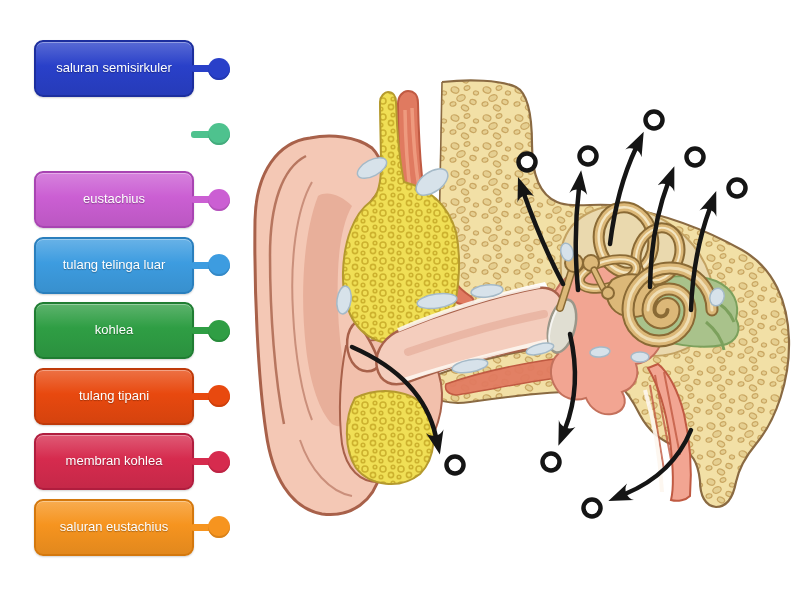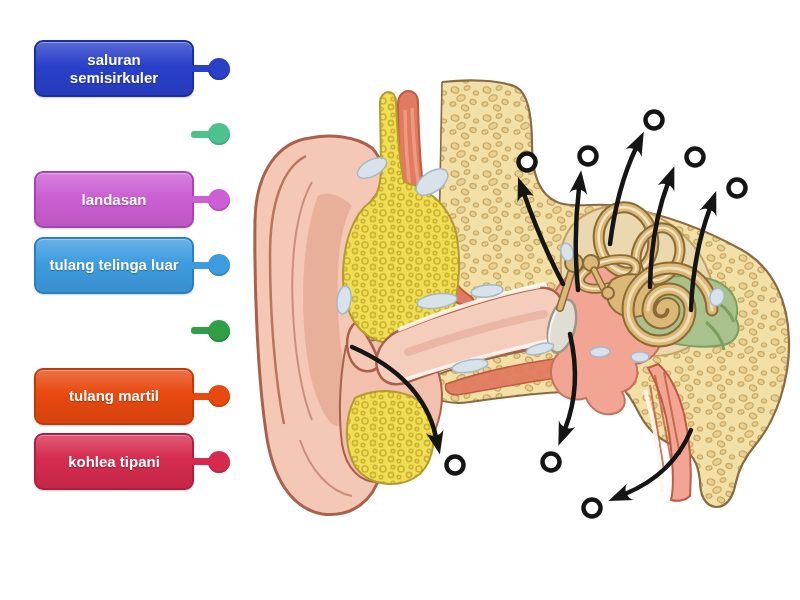--- a/index.html
+++ b/index.html
@@ -3,21 +3,21 @@
 <meta charset="utf-8">
 <style>
   html,body{margin:0;padding:0;background:#fff;}
   .stage{position:relative;width:800px;height:600px;background:#fff;overflow:hidden;
          font-family:"Liberation Sans",sans-serif;}
   .labels-col{position:absolute;left:34px;top:40px;display:flex;flex-direction:column;gap:8.5px;}
   .label-row{position:relative;width:200px;height:57px;}
   .chip{position:absolute;left:0;top:0;width:160px;height:57px;border-radius:9px;
         border:2px solid #333;box-sizing:border-box;display:flex;align-items:center;justify-content:center;
         padding:2px 6px;cursor:grab;box-shadow:inset 0 1px 0 rgba(255,255,255,.35), 0 1px 2px rgba(0,0,0,.18);}
-  .chip-text{color:#fff;font-weight:bold;font-size:15px;line-height:1.15;text-align:center;
+  .chip-text{color:#fff;font-weight:normal;font-size:13px;line-height:1.15;text-align:center;
              text-shadow:0 1px 1px rgba(0,0,0,.3);}
   .stub{position:absolute;left:157px;top:50%;margin-top:-3.5px;width:21px;height:7px;border-radius:3px;}
   .dot{position:absolute;left:174px;top:50%;margin-top:-11px;width:22px;height:22px;border-radius:50%;}
   .diagram-svg{position:absolute;left:240px;top:55px;width:560px;height:530px;}
   .slot{cursor:pointer;}
 </style>
 </head>
 <body>
 
 <div class="stage">
@@ -29,49 +29,59 @@
         </button>
       <span class="stub" style="background: rgb(41, 64, 201);"></span>
         <span class="dot" style="background: rgb(41, 64, 201); box-shadow: rgb(36, 56, 177) 0px -2px 0px inset;"></span>
     </div>
     <div class="label-row">
       <span class="stub" style="background: rgb(78, 194, 142);"></span>
         <span class="dot" style="background: rgb(78, 194, 142); box-shadow: rgb(69, 171, 125) 0px -2px 0px inset;"></span>
     </div>
     <div class="label-row">
       <button class="chip" style="background: linear-gradient(rgb(214, 130, 221) 0%, rgb(203, 95, 211) 45%, rgb(187, 87, 194) 100%); border-color: rgb(168, 68, 178);">
-          <span class="chip-text">landasan</span>
+          <span class="chip-text">eustachius</span>
         </button>
       <span class="stub" style="background: rgb(203, 95, 211);"></span>
         <span class="dot" style="background: rgb(203, 95, 211); box-shadow: rgb(179, 84, 186) 0px -2px 0px inset;"></span>
     </div>
     <div class="label-row">
       <button class="chip" style="background: linear-gradient(rgb(104, 178, 231) 0%, rgb(61, 156, 224) 45%, rgb(56, 144, 206) 100%); border-color: rgb(42, 127, 189);">
           <span class="chip-text">tulang telinga luar</span>
         </button>
       <span class="stub" style="background: rgb(61, 156, 224);"></span>
         <span class="dot" style="background: rgb(61, 156, 224); box-shadow: rgb(54, 137, 197) 0px -2px 0px inset;"></span>
     </div>
     <div class="label-row">
+      <button class="chip" style="background: linear-gradient(rgb(93, 179, 109) 0%, rgb(47, 158, 68) 45%, rgb(43, 145, 63) 100%); border-color: rgb(31, 125, 50);">
+          <span class="chip-text">kohlea</span>
+        </button>
       <span class="stub" style="background: rgb(47, 158, 68);"></span>
         <span class="dot" style="background: rgb(47, 158, 68); box-shadow: rgb(41, 139, 60) 0px -2px 0px inset;"></span>
     </div>
     <div class="label-row">
       <button class="chip" style="background: linear-gradient(rgb(237, 113, 68) 0%, rgb(232, 73, 15) 45%, rgb(213, 67, 14) 100%); border-color: rgb(191, 58, 10);">
-          <span class="chip-text">tulang martil</span>
+          <span class="chip-text">tulang tipani</span>
         </button>
       <span class="stub" style="background: rgb(232, 73, 15);"></span>
         <span class="dot" style="background: rgb(232, 73, 15); box-shadow: rgb(204, 64, 13) 0px -2px 0px inset;"></span>
     </div>
     <div class="label-row">
       <button class="chip" style="background: linear-gradient(rgb(223, 90, 117) 0%, rgb(214, 43, 78) 45%, rgb(197, 40, 72) 100%); border-color: rgb(176, 29, 62);">
-          <span class="chip-text">kohlea tipani</span>
+          <span class="chip-text">membran kohlea</span>
         </button>
       <span class="stub" style="background: rgb(214, 43, 78);"></span>
         <span class="dot" style="background: rgb(214, 43, 78); box-shadow: rgb(188, 38, 69) 0px -2px 0px inset;"></span>
+    </div>
+    <div class="label-row">
+      <button class="chip" style="background: linear-gradient(rgb(248, 172, 80) 0%, rgb(246, 148, 31) 45%, rgb(226, 136, 29) 100%); border-color: rgb(212, 120, 13);">
+          <span class="chip-text">saluran eustachius</span>
+        </button>
+      <span class="stub" style="background: rgb(246, 148, 31);"></span>
+        <span class="dot" style="background: rgb(246, 148, 31); box-shadow: rgb(216, 130, 27) 0px -2px 0px inset;"></span>
     </div>
   </div>
 
   <svg class="diagram-svg" viewBox="240 55 560 530">
     <defs>
       <pattern id="pat-bone" width="32" height="28" patternUnits="userSpaceOnUse">
         <rect width="32" height="28" fill="#f2e0a6"></rect>
         <g stroke-width="1.2" fill-opacity="0.25" stroke-opacity="0.8" fill="#c09a52" stroke="#c09a52">
           <ellipse cx="7" cy="6" rx="4" ry="3" transform="rotate(20 7 6)"></ellipse>
           <ellipse cx="19" cy="4" rx="3" ry="2.2" transform="rotate(-15 19 4)"></ellipse>

